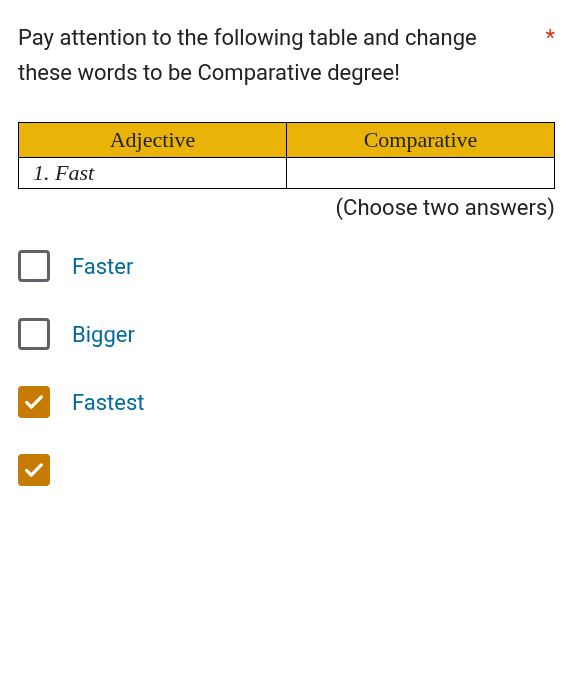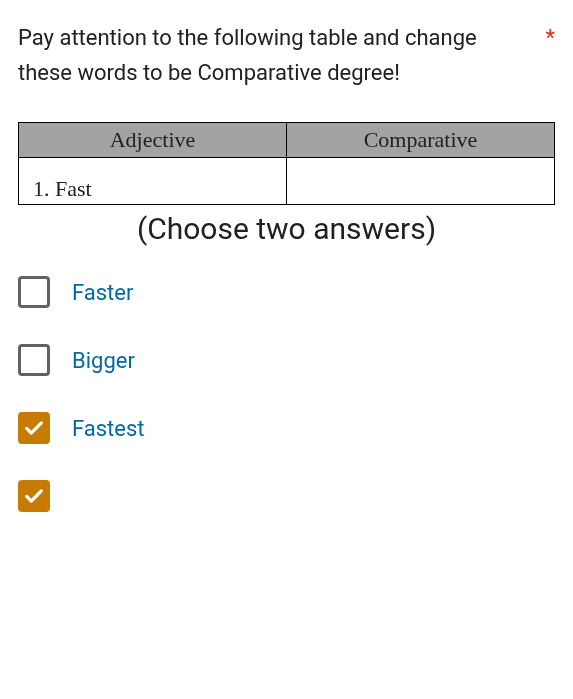--- a/index.html
+++ b/index.html
@@ -24,34 +24,35 @@
   }
   table.grid {
     border-collapse: collapse;
     width: 100%;
     margin-top: 32px;
     font-family: "Times New Roman", Times, serif;
     font-size: 22px;
   }
   table.grid th, table.grid td { border: 1px solid #000; }
   table.grid th {
-    background: #a3a3a3;
+    background: #eab308;
     font-weight: 400;
     text-align: center;
     padding: 4px 8px;
   }
   table.grid td {
-    padding: 18px 8px 2px 14px;
+    padding: 2px 8px 2px 14px;
     height: 28px;
+    font-style: italic;
   }
   table.grid td.num { width: 50%; }
   td.num .n { display: inline-block; width: 22px; }
   .hint {
-    text-align: center;
-    font-size: 30px;
+    text-align: right;
+    font-size: 22px;
     color: #202124;
     margin-top: 6px;
     font-family: Roboto, Arial, sans-serif;
   }
   .options { margin-top: 30px; }
   .opt {
     display: flex;
     align-items: center;
     margin-bottom: 36px;
     cursor: pointer;

